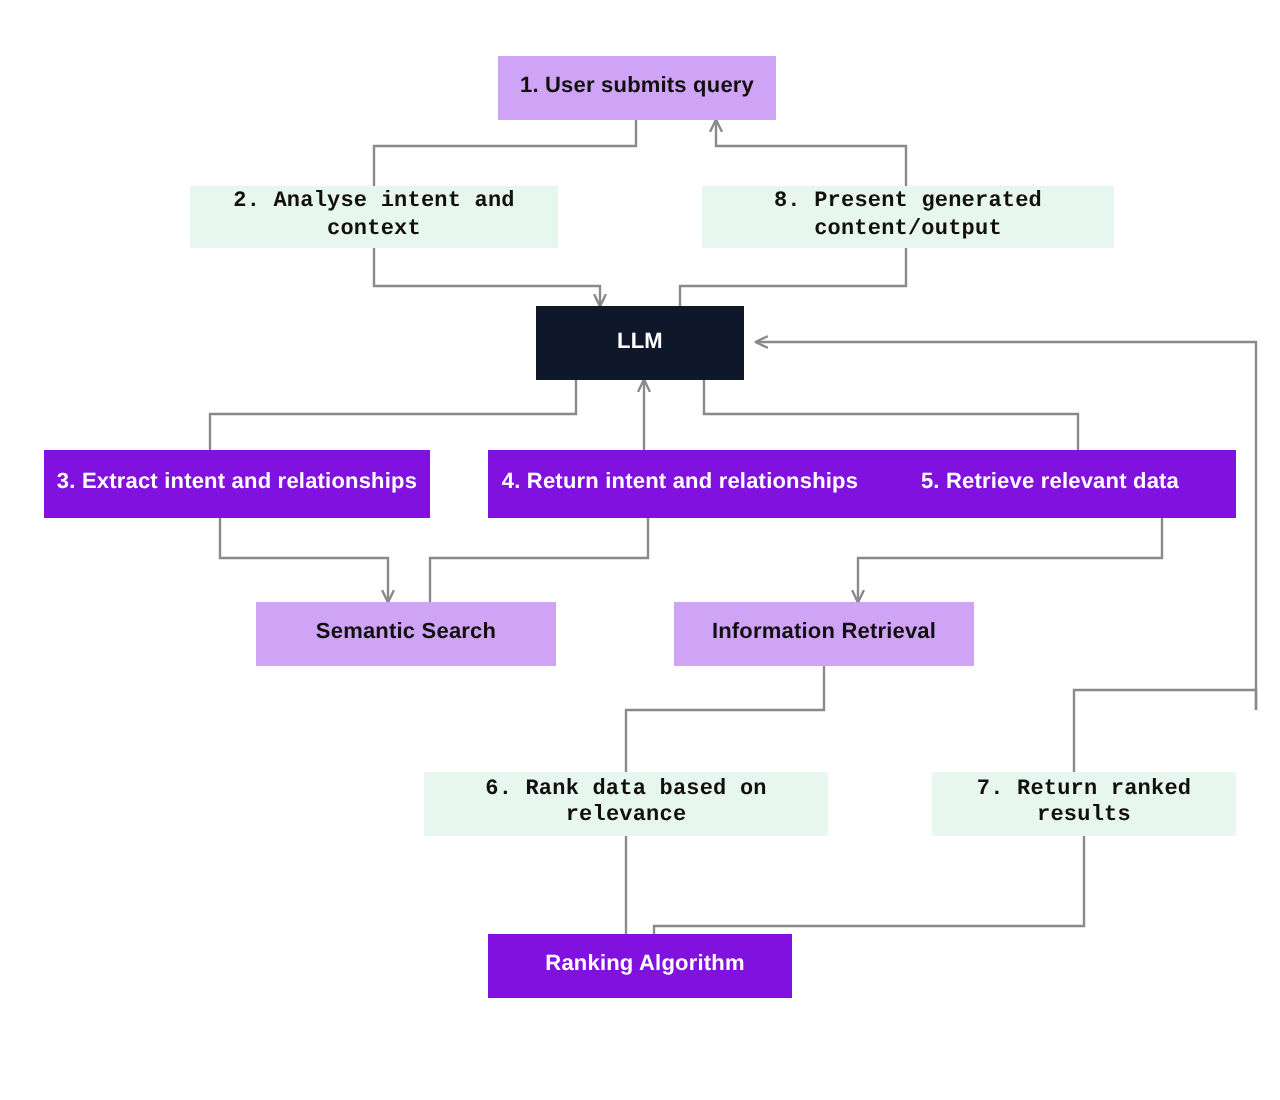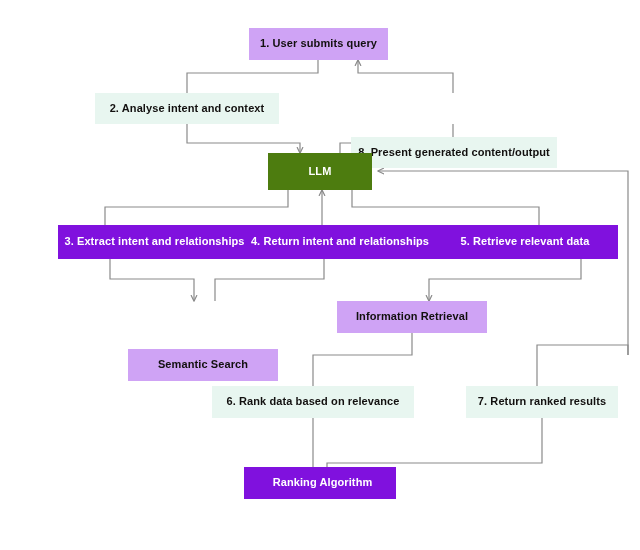--- a/index.html
+++ b/index.html
@@ -35,22 +35,22 @@
     justify-content: center;
     text-align: center;
     font-size: 11px;
     font-weight: bold;
     letter-spacing: 0.1px;
     line-height: 1.2;
     padding: 0 6px;
     z-index: 2;
   }
   .n-lilac  { background: #CFA3F5; color: #12100f; }
-  .n-mint   { background: #E8F6F0; color: #12100f; }
-  .n-deep   { background: #4d7c0f; color: #ffffff; text-align: right; }
+  .n-mint   { background: #E8F6F0; color: #12100f; font-family: Liberation Mono, monospace; }
+  .n-deep   { background: #0f172a; color: #ffffff; text-align: right; }
   .n-violet { background: #8011DE; color: #ffffff; }
 </style>
 </head>
 <body>
 
 <div id="canvas">
 
   <svg id="wires" viewBox="0 0 640 550" xmlns="http://www.w3.org/2000/svg">
     <defs>
       <marker id="arrowhead" markerWidth="7" markerHeight="7" refX="5.2" refY="3" orient="auto" markerUnits="strokeWidth">
@@ -76,36 +76,36 @@
       </g>
   </svg>
 
   <div id="node-layer">
       <div class="node n-lilac" style="left: 249px; top: 28px; width: 139px; height: 32px;">
         <span>1. User submits query</span>
       </div>
       <div class="node n-mint" style="left: 95px; top: 93px; width: 184px; height: 31px;">
         <span>2. Analyse intent and context</span>
       </div>
-      <div class="node n-mint" style="left: 351px; top: 93px; width: 206px; height: 31px; margin-top: 44px;">
+      <div class="node n-mint" style="left: 351px; top: 93px; width: 206px; height: 31px;">
         <span>8. Present generated content/output</span>
       </div>
       <div class="node n-deep" style="left: 268px; top: 153px; width: 104px; height: 37px;">
         <span>LLM</span>
       </div>
-      <div class="node n-violet" style="left: 22px; top: 225px; width: 193px; height: 34px; margin-left: 36px;">
+      <div class="node n-violet" style="left: 22px; top: 225px; width: 193px; height: 34px;">
         <span>3. Extract intent and relationships</span>
       </div>
       <div class="node n-violet" style="left: 244px; top: 225px; width: 192px; height: 34px;">
         <span>4. Return intent and relationships</span>
       </div>
       <div class="node n-violet" style="left: 432px; top: 225px; width: 186px; height: 34px; text-align: right;">
         <span>5. Retrieve relevant data</span>
       </div>
-      <div class="node n-lilac" style="left: 128px; top: 301px; width: 150px; height: 32px; margin-top: 48px;">
+      <div class="node n-lilac" style="left: 128px; top: 301px; width: 150px; height: 32px;">
         <span>Semantic Search</span>
       </div>
       <div class="node n-lilac" style="left: 337px; top: 301px; width: 150px; height: 32px;">
         <span>Information Retrieval</span>
       </div>
       <div class="node n-mint" style="left: 212px; top: 386px; width: 202px; height: 32px;">
         <span>6. Rank data based on relevance</span>
       </div>
       <div class="node n-mint" style="left: 466px; top: 386px; width: 152px; height: 32px;">
         <span>7. Return ranked results</span>

